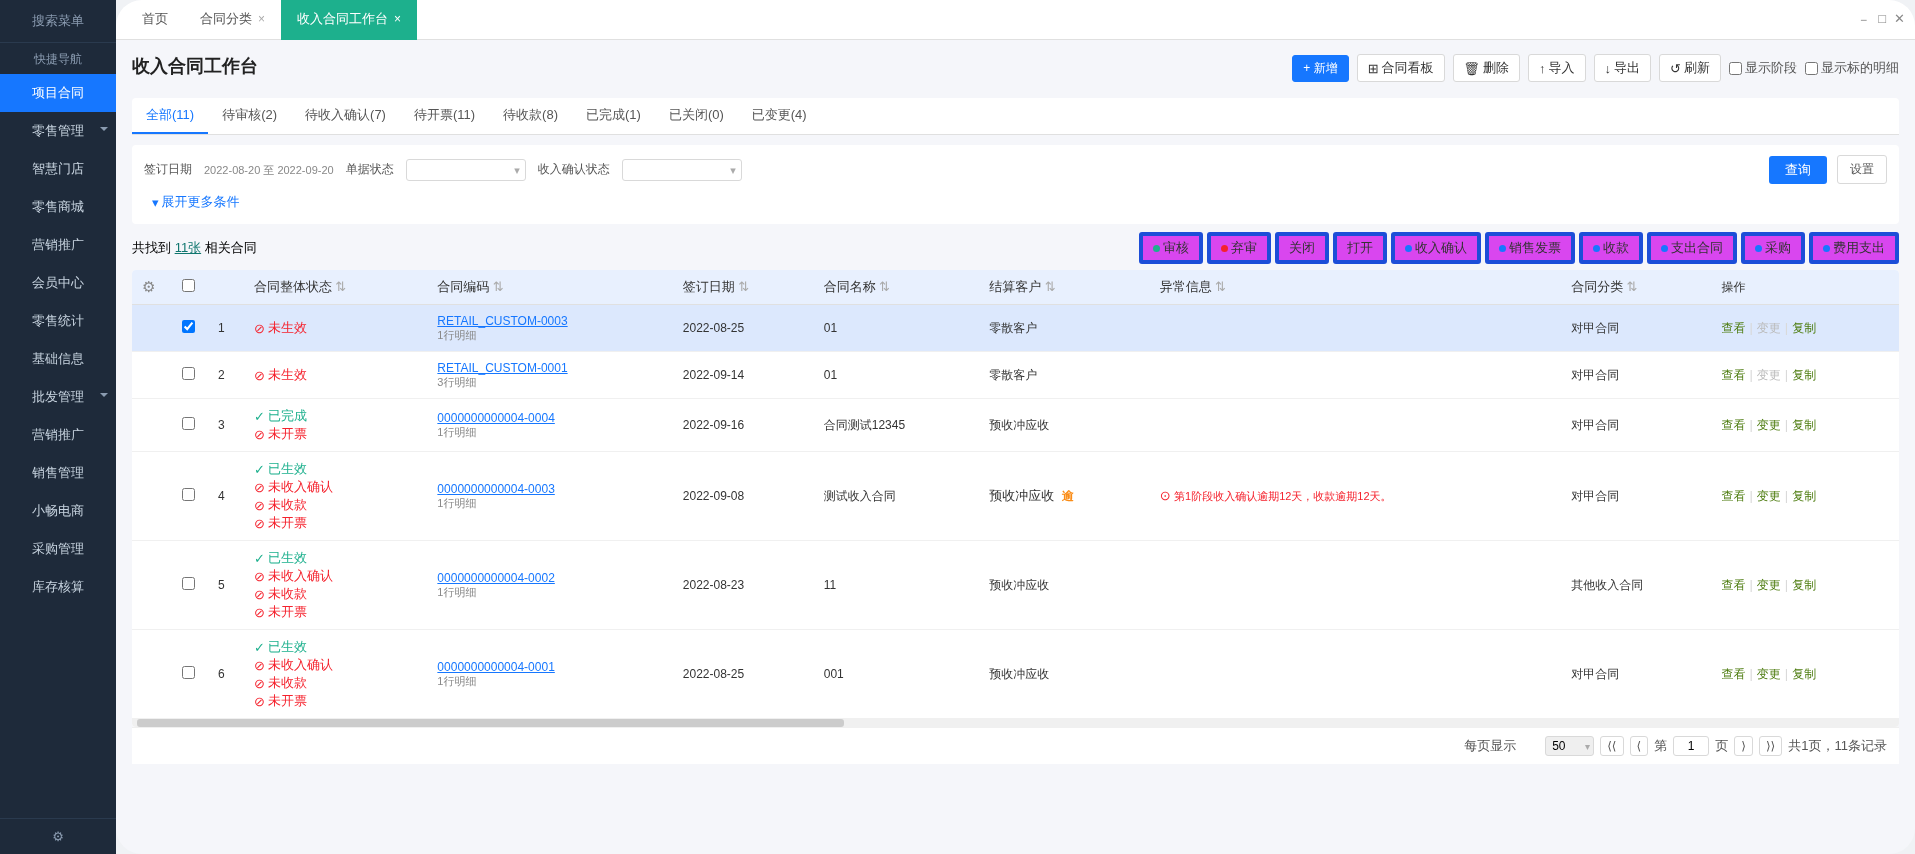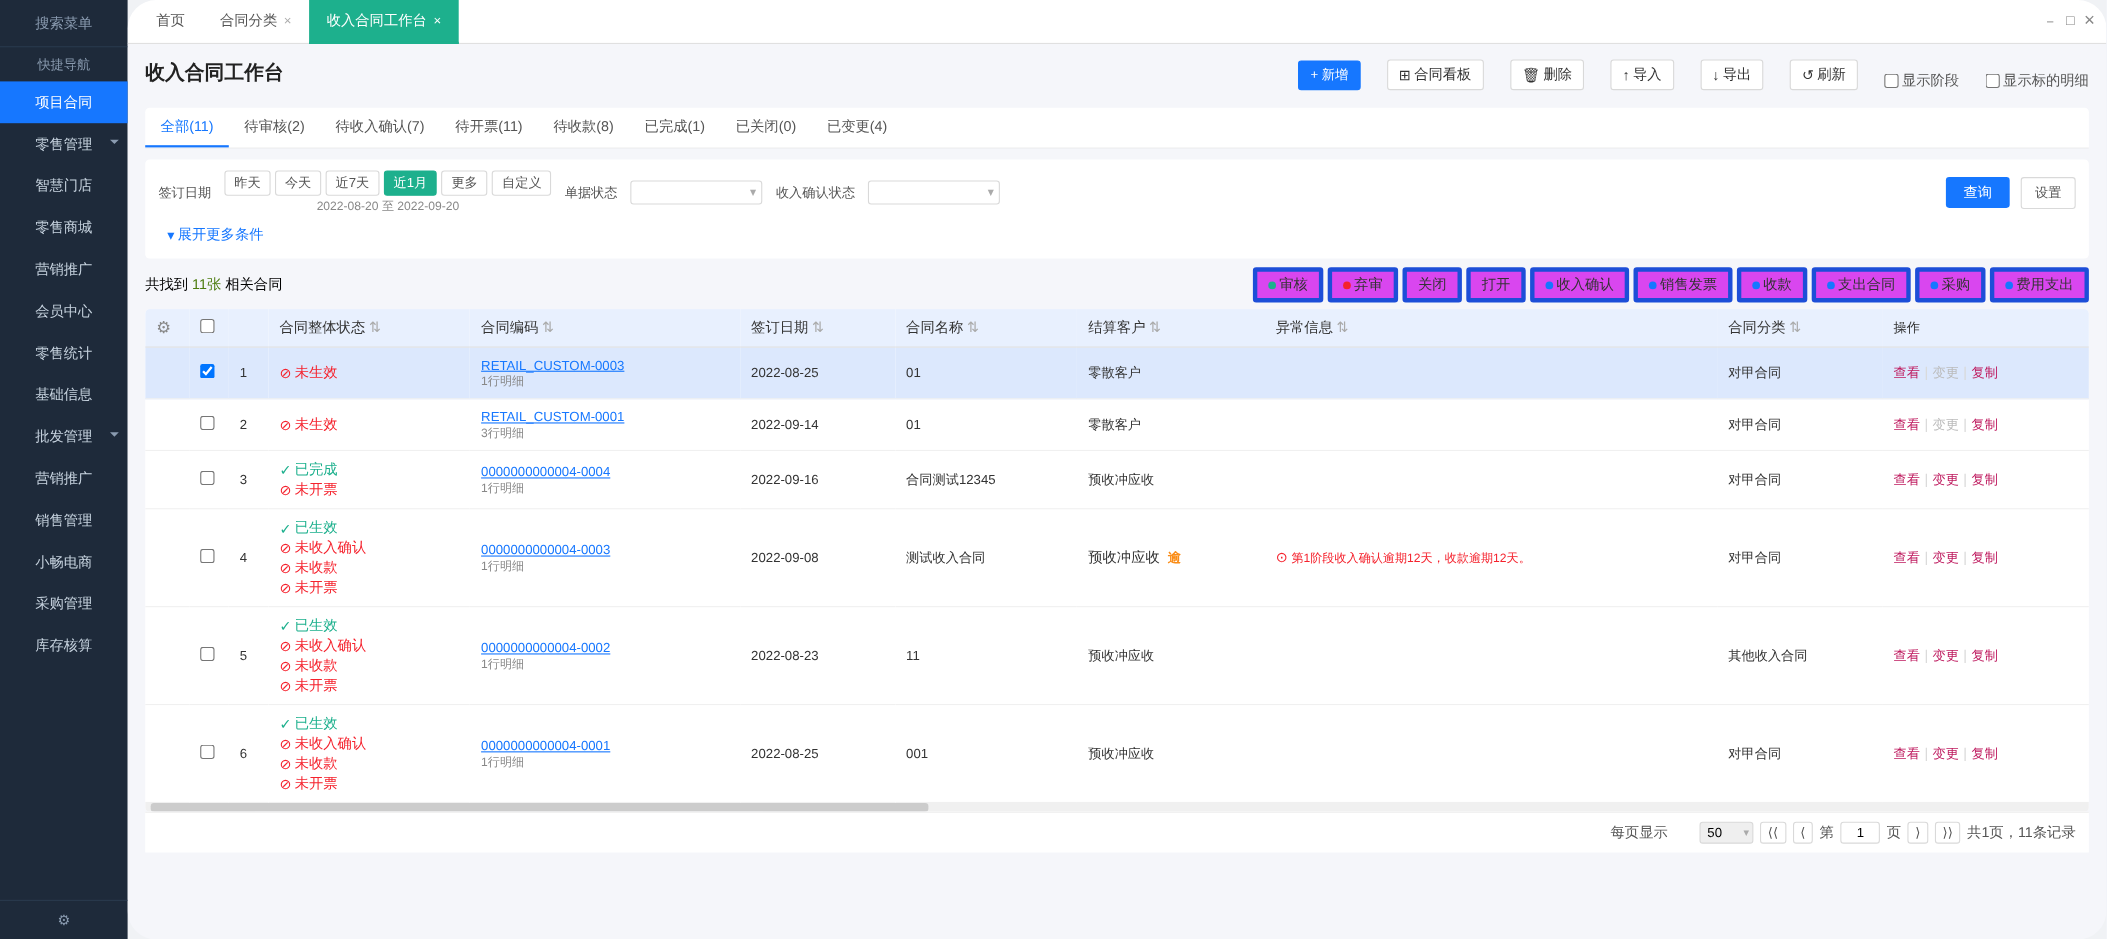--- a/index.html
+++ b/index.html
@@ -23,21 +23,21 @@
     .tab.active { background: #1db08d; color: #fff; border-bottom: 2px solid #1db08d; }
     .tab-close { margin-left: 6px; color: #aaa; font-size: 12px; cursor: pointer; }
     .tab.active .tab-close { color: #fff; }
     .window-controls { margin-left: auto; display: flex; gap: 8px; color: #888; font-size: 14px; cursor: pointer; }
 
     
     .page-content { flex: 1; padding: 14px 16px; overflow-y: auto; background: #f5f6fa; }
     .page-title { font-size: 18px; font-weight: bold; color: #222; margin-bottom: 12px; }
 
     
-    .toolbar { display: flex; align-items: flex-end; justify-content: flex-end; gap: 24px; margin-bottom: 8px; flex-wrap: wrap; }
+    .toolbar { display: flex; align-items: center; justify-content: flex-end; gap: 8px; margin-bottom: 8px; flex-wrap: wrap; }
     .toolbar-btn { display: flex; align-items: center; gap: 3px; padding: 4px 10px; border: 1px solid #d9d9d9; background: #fff; color: #333; border-radius: 3px; cursor: pointer; font-size: 12px; white-space: nowrap; }
     .toolbar-btn.primary { background: #1677ff; color: #fff; border-color: #1677ff; }
     .checkbox-label { display: flex; align-items: center; gap: 3px; font-size: 12px; color: #555; cursor: pointer; }
 
     
     .status-tabs { display: flex; gap: 0; border-bottom: 1px solid #e0e0e0; margin-bottom: 10px; background: #fff; border-radius: 4px 4px 0 0; }
     .status-tab { padding: 8px 14px; cursor: pointer; color: #555; font-size: 13px; border-bottom: 2px solid transparent; white-space: nowrap; }
     .status-tab.active { color: #1677ff; border-bottom: 2px solid #1677ff; font-weight: 500; }
 
     
@@ -72,21 +72,21 @@
     td { padding: 8px 10px; color: #333; font-size: 12px; border-bottom: 1px solid #f0f0f0; vertical-align: middle; }
     tr.selected td { background: #dce8fd; }
     .status-tag { display: inline-flex; align-items: center; gap: 3px; font-size: 12px; }
     .tag-inactive { color: #f5222d; }
     .tag-active { color: #1db08d; }
     .tag-complete { color: #1db08d; }
     .tag-warning { color: #f5222d; }
     .link-text { color: #1677ff; text-decoration: underline; cursor: pointer; font-size: 12px; }
     .sub-text { color: #888; font-size: 11px; }
     .op-btns { display: flex; gap: 4px; }
-    .op-btn { color: #be185d; cursor: pointer; font-size: 12px; }
+    .op-btn { color: #4d7c0f; cursor: pointer; font-size: 12px; }
     .op-btn.disabled { color: #bbb; cursor: default; }
     .op-divider { color: #d9d9d9; }
     .error-msg { color: #f5222d; font-size: 11px; }
     .sum-row td { background: #fffbe6; font-weight: 500; color: #555; }
 
     
     .pagination { display: flex; align-items: center; justify-content: flex-end; padding: 8px 12px; gap: 6px; background: #fff; border-top: 1px solid #f0f0f0; font-size: 12px; color: #555; }
     .page-select-wrap { position: relative; display: inline-block; }
     .page-select { border: 1px solid #d9d9d9; border-radius: 3px; padding: 2px 20px 2px 6px; font-size: 12px; appearance: none; cursor: pointer; margin-left: 23px; }
     .page-select-wrap::after { content: '▾'; position: absolute; right: 4px; top: 50%; transform: translateY(-50%); color: #aaa; pointer-events: none; font-size: 10px; }
@@ -217,28 +217,20 @@
       <div class="status-tab">待收款(8)</div>
       <div class="status-tab">已完成(1)</div>
       <div class="status-tab">已关闭(0)</div>
       <div class="status-tab">已变更(4)</div>
     </div>
 
     <div class="filter-bar">
       <div class="filter-row">
         <span class="filter-label">签订日期</span>
         <div>
-          <div class="filter-date-btns">
-            <button class="date-btn">昨天</button>
-            <button class="date-btn">今天</button>
-            <button class="date-btn">近7天</button>
-            <button class="date-btn active">近1月</button>
-            <button class="date-btn">更多</button>
-            <button class="date-btn">自定义</button>
-          </div>
           <div class="date-range">2022-08-20 至 2022-09-20</div>
         </div>
         <span class="filter-label">单据状态</span>
         <div class="select-wrap">
           <select class="select-box">
             <option value=""></option>
           </select>
         </div>
         <span class="filter-label">收入确认状态</span>
         <div class="select-wrap">
@@ -255,21 +247,21 @@
         <span class="expand-btn">
           <span>▾</span>
           <span>展开更多条件</span>
         </span>
       </div>
     </div>
 
     <div class="action-bar">
       <div>
         <span>共找到</span>
-        <span style="color:#4d7c0f;font-weight:500;">11张</span>
+        <span style="color:#0f766e;font-weight:500;text-decoration:underline;">11张</span>
         <span>相关合同</span>
       </div>
       <div class="action-btns">
         <button class="action-btn">
           <span class="dot dot-green"></span>
           <span>审核</span>
         </button>
         <button class="action-btn">
           <span class="dot dot-red"></span>
           <span>弃审</span>

